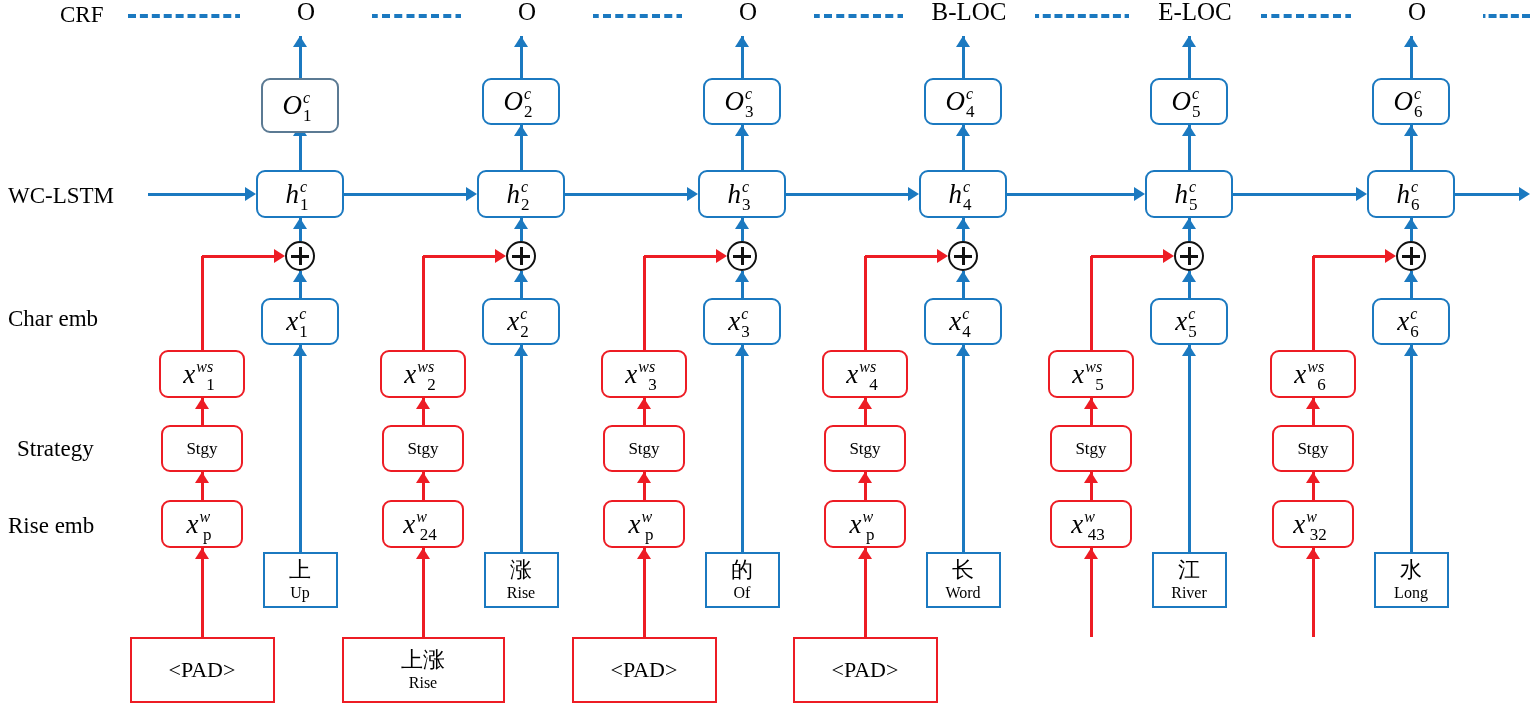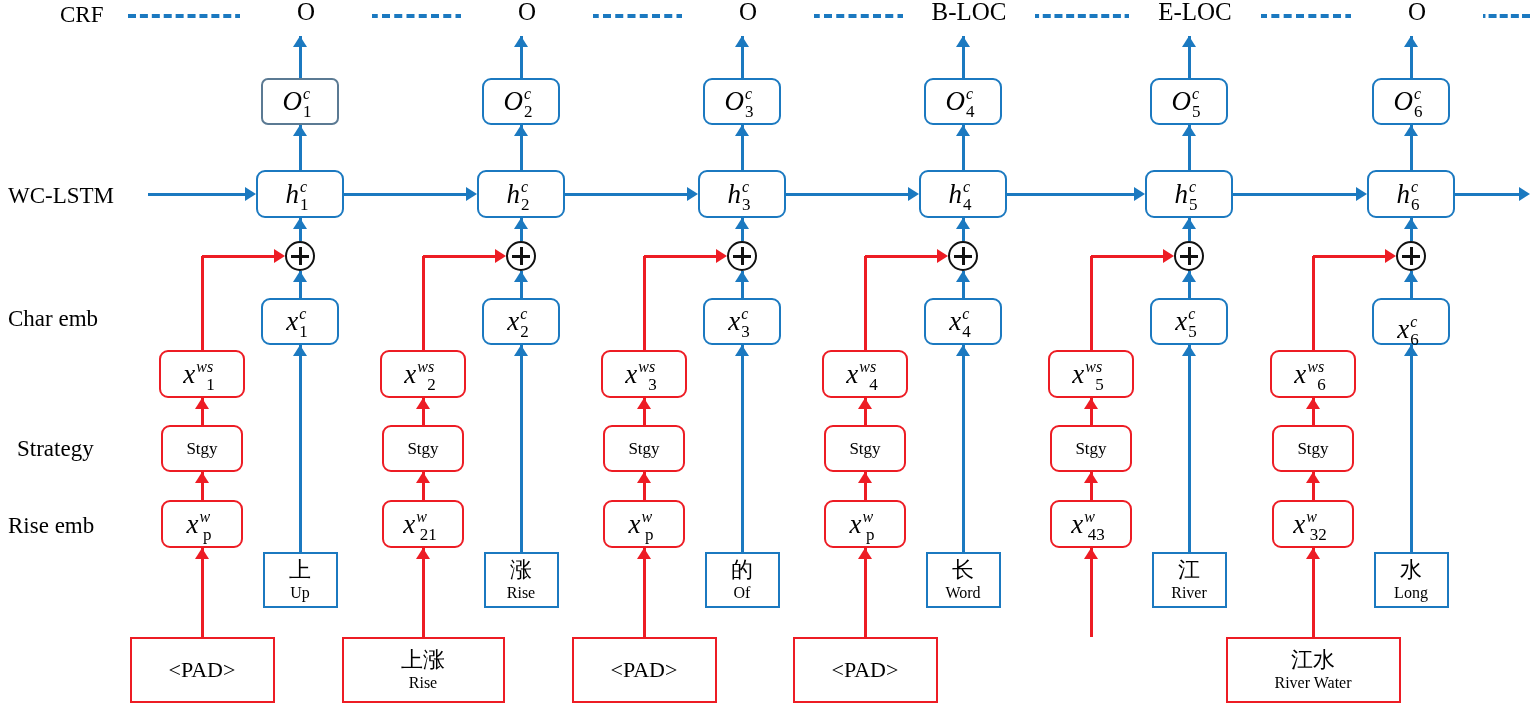--- a/index.html
+++ b/index.html
@@ -99,21 +99,21 @@
     <div class="vline red" style="left: 200.5px; top: 548px; height: 89px;"></div>
     <div class="ah-up red" style="left: 195px; top: 548px;"></div>
     <div class="vline red" style="left: 200.5px; top: 472px; height: 28px;"></div>
     <div class="ah-up red" style="left: 195px; top: 472px;"></div>
     <div class="vline red" style="left: 200.5px; top: 398px; height: 27px;"></div>
     <div class="ah-up red" style="left: 195px; top: 398px;"></div>
     <div class="vline red" style="left: 200.5px; top: 256px; height: 94px;"></div>
     <div class="hline red" style="left: 202px; top: 254.5px; width: 72px;"></div>
     <div class="ah-right red" style="left: 274px; top: 249px;"></div>
     <div class="plus" style="left: 285px; top: 241px;"></div>
-    <div class="box abs bbox-gray" style="left: 261px; top: 78px; width: 78px; height: 47px; border-radius: 7px;">
+    <div class="box abs bbox-gray" style="left: 261px; top: 78px; width: 78px; height: 55px;">
       <span class="mathv"><span class="mbase">O</span><span class="sup">c</span><span class="sub">1</span></span>
     </div>
     <div class="box abs bbox" style="left: 256px; top: 170px; width: 88px; height: 48px;">
       <span class="mathv"><span class="mbase">h</span><span class="sup">c</span><span class="sub">1</span></span>
     </div>
     <div class="box abs bbox" style="left: 261px; top: 298px; width: 78px; height: 47px;">
       <span class="mathv"><span class="mbase">x</span><span class="sup">c</span><span class="sub">1</span></span>
     </div>
     <div class="box abs rbox" style="left: 159px; top: 350px; width: 86px; height: 48px;">
       <span class="mathv"><span class="mbase">x</span><span class="sup">ws</span><span class="sub">1</span></span>
@@ -164,21 +164,21 @@
     <div class="box abs bbox" style="left: 482px; top: 298px; width: 78px; height: 47px;">
       <span class="mathv"><span class="mbase">x</span><span class="sup">c</span><span class="sub">2</span></span>
     </div>
     <div class="box abs rbox" style="left: 380px; top: 350px; width: 86px; height: 48px;">
       <span class="mathv"><span class="mbase">x</span><span class="sup">ws</span><span class="sub">2</span></span>
     </div>
     <div class="box abs rbox" style="left: 382px; top: 425px; width: 82px; height: 47px;">
       <span class="plain">Stgy</span>
     </div>
     <div class="box abs rbox" style="left: 382px; top: 500px; width: 82px; height: 48px;">
-      <span class="mathv"><span class="mbase">x</span><span class="sup">w</span><span class="sub">21</span></span>
+      <span class="mathv"><span class="mbase">x</span><span class="sup">w</span><span class="sub">24</span></span>
     </div>
     <div class="box abs sqr-blue" style="left: 483.5px; top: 552px; width: 75px; height: 56px;">
       <span class="tokwrap">
         <span class="tok-cn">涨</span>
         <span class="tok-en">Rise</span>
       </span>
     </div>
     <div class="box abs sqr-red" style="left: 341.5px; top: 637px; width: 163px; height: 66px;">
       <span class="tokwrap">
         <span class="tok-cn">上涨</span>
@@ -346,37 +346,31 @@
     <div class="vline red" style="left: 1311.5px; top: 256px; height: 94px;"></div>
     <div class="hline red" style="left: 1313px; top: 254.5px; width: 72px;"></div>
     <div class="ah-right red" style="left: 1385px; top: 249px;"></div>
     <div class="plus" style="left: 1396px; top: 241px;"></div>
     <div class="box abs bbox" style="left: 1372px; top: 78px; width: 78px; height: 47px;">
       <span class="mathv"><span class="mbase">O</span><span class="sup">c</span><span class="sub">6</span></span>
     </div>
     <div class="box abs bbox" style="left: 1367px; top: 170px; width: 88px; height: 48px;">
       <span class="mathv"><span class="mbase">h</span><span class="sup">c</span><span class="sub">6</span></span>
     </div>
-    <div class="box abs bbox" style="left: 1372px; top: 298px; width: 78px; height: 47px; align-items: flex-end;">
+    <div class="box abs bbox" style="left: 1372px; top: 298px; width: 78px; height: 47px;">
       <span class="mathv"><span class="mbase">x</span><span class="sup">c</span><span class="sub">6</span></span>
     </div>
     <div class="box abs rbox" style="left: 1270px; top: 350px; width: 86px; height: 48px;">
       <span class="mathv"><span class="mbase">x</span><span class="sup">ws</span><span class="sub">6</span></span>
     </div>
     <div class="box abs rbox" style="left: 1272px; top: 425px; width: 82px; height: 47px;">
       <span class="plain">Stgy</span>
     </div>
     <div class="box abs rbox" style="left: 1272px; top: 500px; width: 82px; height: 48px;">
       <span class="mathv"><span class="mbase">x</span><span class="sup">w</span><span class="sub">32</span></span>
     </div>
     <div class="box abs sqr-blue" style="left: 1373.5px; top: 552px; width: 75px; height: 56px;">
       <span class="tokwrap">
         <span class="tok-cn">水</span>
         <span class="tok-en">Long</span>
-      </span>
-    </div>
-    <div class="box abs sqr-red" style="left: 1225.5px; top: 637px; width: 175px; height: 66px;">
-      <span class="tokwrap">
-        <span class="tok-cn">江水</span>
-        <span class="tok-en">River Water</span>
       </span>
     </div>
   </div>
 
 </body></html>

